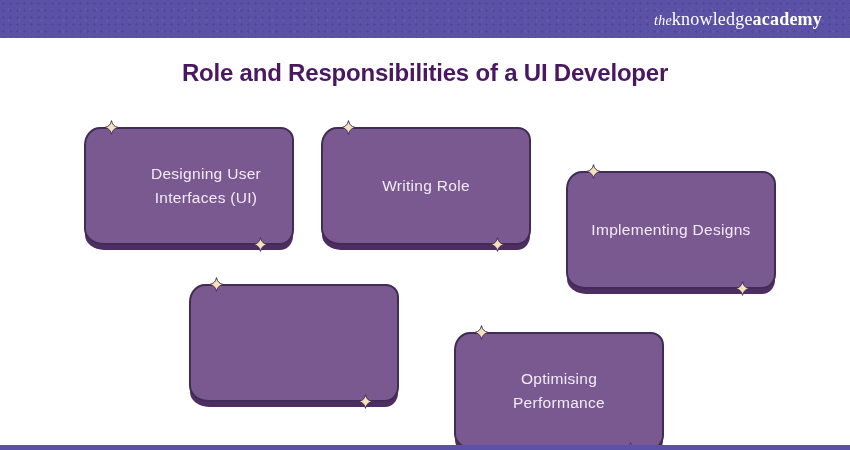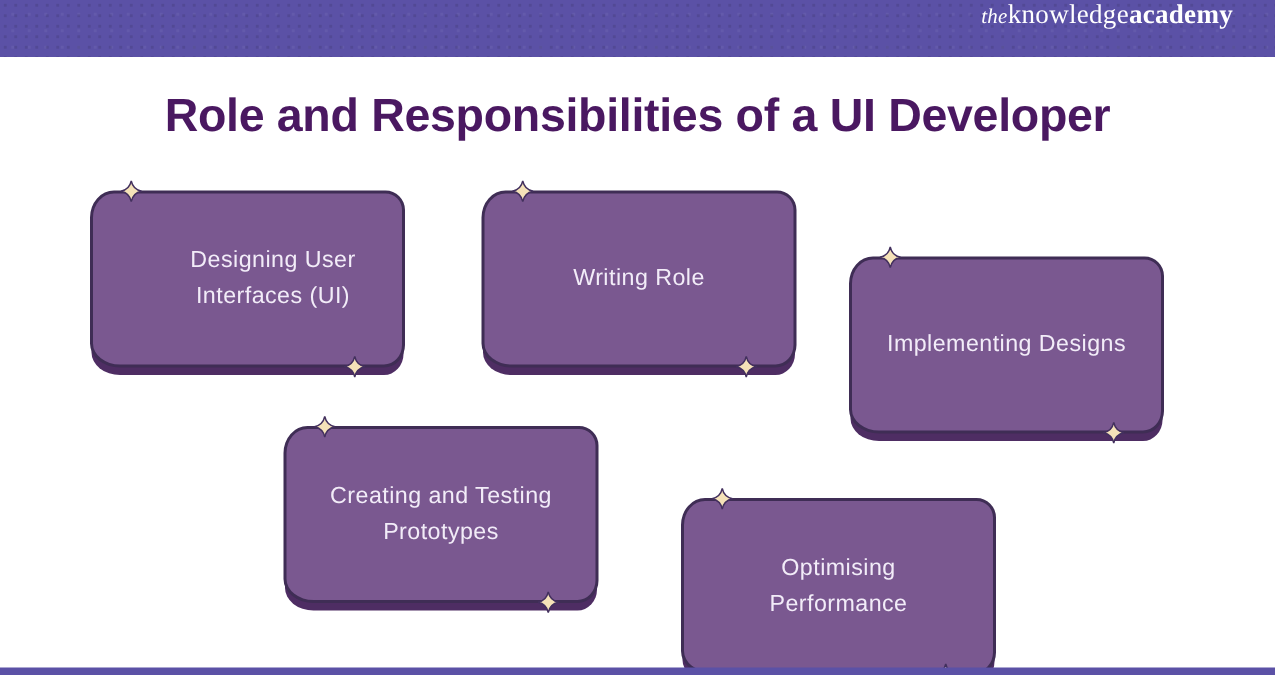--- a/index.html
+++ b/index.html
@@ -18,21 +18,21 @@
     position: absolute;
     top: 0; left: 0; right: 0;
     height: 38px;
     background-color: var(--header_bar);
     background-image:
       radial-gradient(circle, rgba(0,0,0,0.10) 1px, transparent 1.2px),
       radial-gradient(circle, rgba(255,255,255,0.05) 1px, transparent 1.2px);
     background-size: 7px 7px, 11px 11px;
     background-position: 0 0, 3px 4px;
     display: flex;
-    align-items: flex-start;
+    align-items: center;
     justify-content: flex-end;
   }
   .brand {
     color: #ffffff;
     font-family: "Liberation Serif", "DejaVu Serif", serif;
     font-size: 18px;
     margin-right: 28px;
     letter-spacing: 0.2px;
     line-height: 1;
   }
@@ -47,21 +47,21 @@
     height: 5px;
     background: var(--header_bar);
   }
 
   
   .title {
     position: absolute;
     top: 59px; left: 0; right: 0;
     margin: 0;
     text-align: center;
-    font-size: 31px;
+    font-size: 24px;
     font-weight: 700;
     letter-spacing: -0.2px;
     color: var(--title);
   }
 
   
   .card {
     position: absolute;
     width: 210px;
     height: 118px;
@@ -83,21 +83,21 @@
     padding: 0 18px;
   }
   .sparkle {
     position: absolute;
     width: 15px;
     height: 15px;
   }
   .sparkle.tl { top: -9px; left: 18px; }
   .sparkle.br { bottom: -9px; right: 24px; }
 
-  .card-1 { left: 60px;  top: 127px; padding-left: 34px; }
+  .card-1 { left: 84px;  top: 127px; padding-left: 34px; }
   .card-2 { left: 321px; top: 127px; }
   .card-3 { left: 566px; top: 127px; margin-top: 44px; }
   .card-4 { left: 189px; top: 284px; }
   .card-5 { left: 454px; top: 284px; margin-top: 48px; }
 </style>
 </head>
 <body>
 
 <div class="page">
 
@@ -136,21 +136,20 @@
     <span class="label">Implementing Designs</span>
     <svg class="sparkle br" viewBox="0 0 24 24">
       <path class="star-path" d="M12 1 C13.3 7.4 16.6 10.7 23 12 C16.6 13.3 13.3 16.6 12 23 C10.7 16.6 7.4 13.3 1 12 C7.4 10.7 10.7 7.4 12 1 Z" fill="#f5e2b8" stroke="#43305e" stroke-width="1.6"></path>
     </svg>
   </div>
 
   <div class="card card-4">
     <svg class="sparkle tl" viewBox="0 0 24 24">
       <path class="star-path" d="M12 1 C13.3 7.4 16.6 10.7 23 12 C16.6 13.3 13.3 16.6 12 23 C10.7 16.6 7.4 13.3 1 12 C7.4 10.7 10.7 7.4 12 1 Z" fill="#f5e2b8" stroke="#43305e" stroke-width="1.6"></path>
     </svg>
-    <span class="label">Creating and Testing Prototypes</span>
     <svg class="sparkle br" viewBox="0 0 24 24">
       <path class="star-path" d="M12 1 C13.3 7.4 16.6 10.7 23 12 C16.6 13.3 13.3 16.6 12 23 C10.7 16.6 7.4 13.3 1 12 C7.4 10.7 10.7 7.4 12 1 Z" fill="#f5e2b8" stroke="#43305e" stroke-width="1.6"></path>
     </svg>
   </div>
 
   <div class="card card-5">
     <svg class="sparkle tl" viewBox="0 0 24 24">
       <path class="star-path" d="M12 1 C13.3 7.4 16.6 10.7 23 12 C16.6 13.3 13.3 16.6 12 23 C10.7 16.6 7.4 13.3 1 12 C7.4 10.7 10.7 7.4 12 1 Z" fill="#f5e2b8" stroke="#43305e" stroke-width="1.6"></path>
     </svg>
     <span class="label">Optimising Performance</span>

